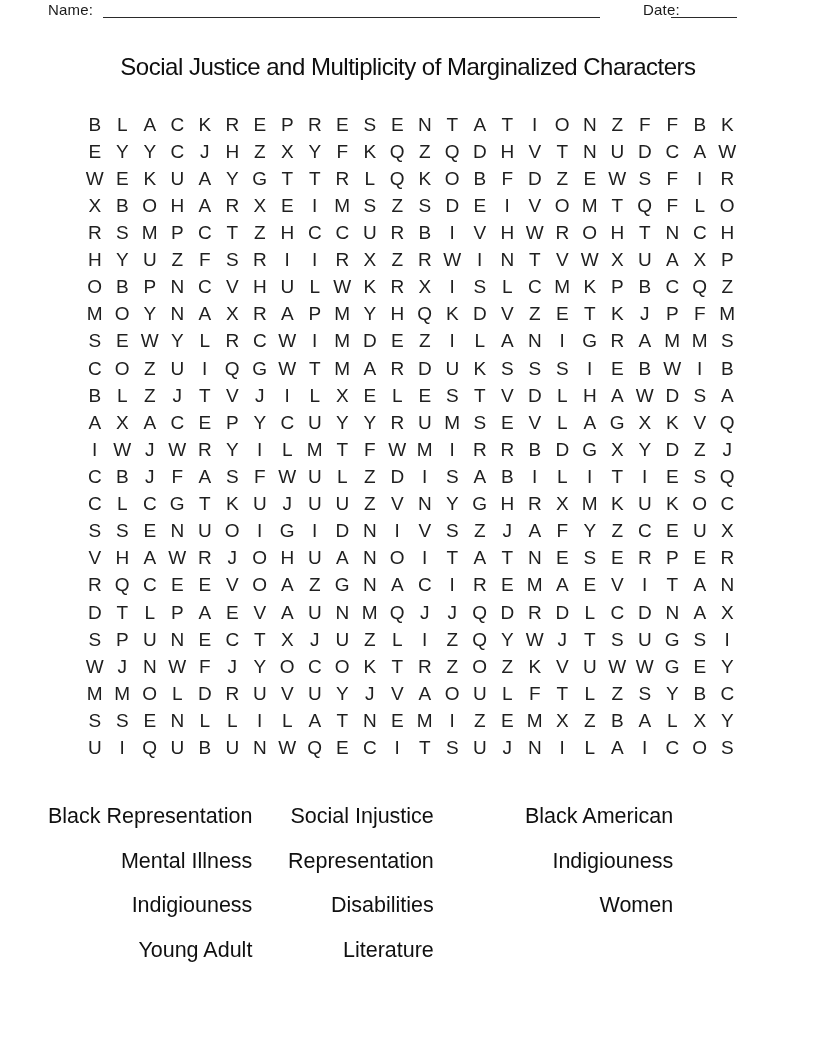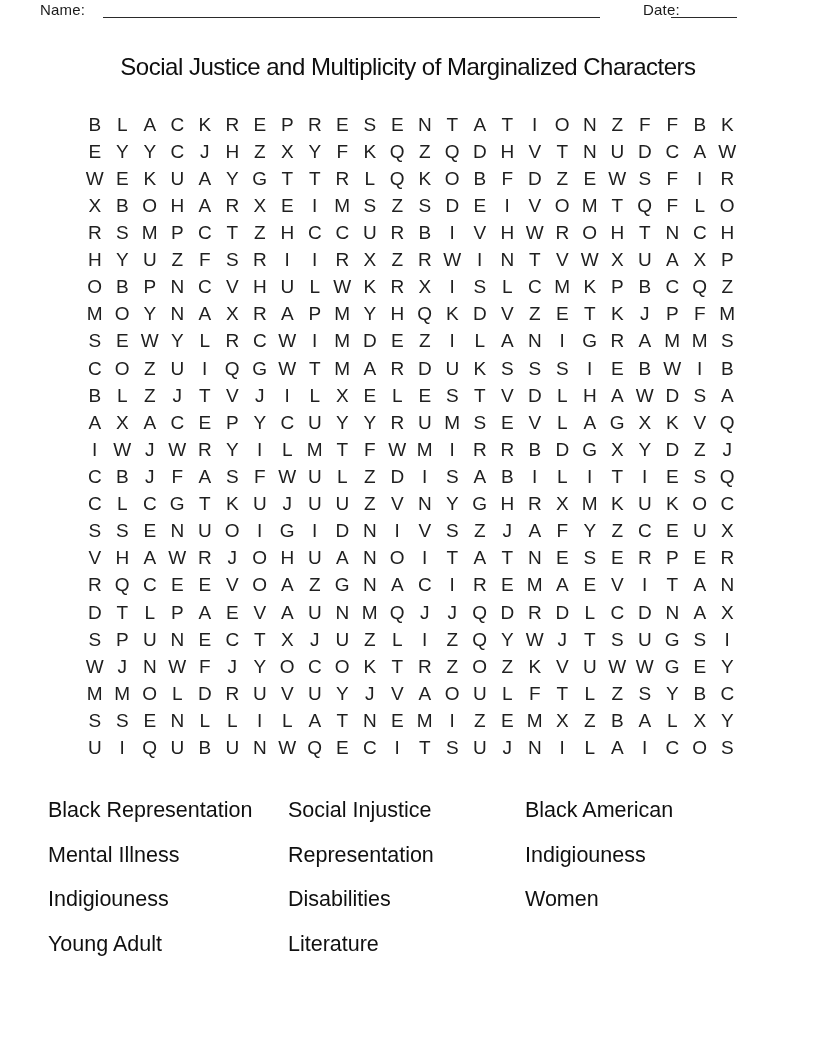--- a/index.html
+++ b/index.html
@@ -5,21 +5,21 @@
   html, body { margin: 0; padding: 0; }
   body {
     width: 816px; height: 1056px;
     background: #ffffff;
     font-family: "Liberation Sans", "DejaVu Sans", sans-serif;
     color: #1c1c1c;
     position: relative;
     overflow: hidden;
   }
   .hdr-label { position: absolute; top: 1px; font-size: 15px; color: #1b1b1b; letter-spacing: 0.2px; }
-  .name-label { left: 40px; }
+  .name-label { left: 48px; }
   .date-label { left: 627px; margin-left: 16px; }
   .fill-line { position: absolute; top: 0; height: 17px; border-bottom: 1.5px solid #2a2a2a; }
   .name-line { left: 103px; width: 497px; }
   .date-line { left: 671px; width: 66px; }
 
   .page-title {
     position: absolute; top: 53px; left: 0; width: 816px;
     text-align: center;
     font-size: 24px; letter-spacing: -0.5px;
     color: #0f0f0f;
@@ -31,21 +31,21 @@
     display: grid;
     grid-template-columns: repeat(24, 27.5px);
     grid-auto-rows: 27.12px;
   }
   .ws-grid span {
     display: flex; align-items: center; justify-content: center;
     font-size: 19px; color: #202020;
   }
 
   .word-list { position: absolute; top: 776px; left: 0; width: 816px; height: 200px; }
-  .wl-col { position: absolute; top: 12px; }
+  .wl-col { position: absolute; top: 18px; text-align: right; }
   .wl-col-0 { left: 48px; }
   .wl-col-1 { left: 288px; }
   .wl-col-2 { left: 525px; }
   .wl-item { height: 44.5px; line-height: 44.5px; font-size: 21.5px; color: #101010; white-space: nowrap; }
 </style>
 </head>
 <body>
 
 <div>
 

